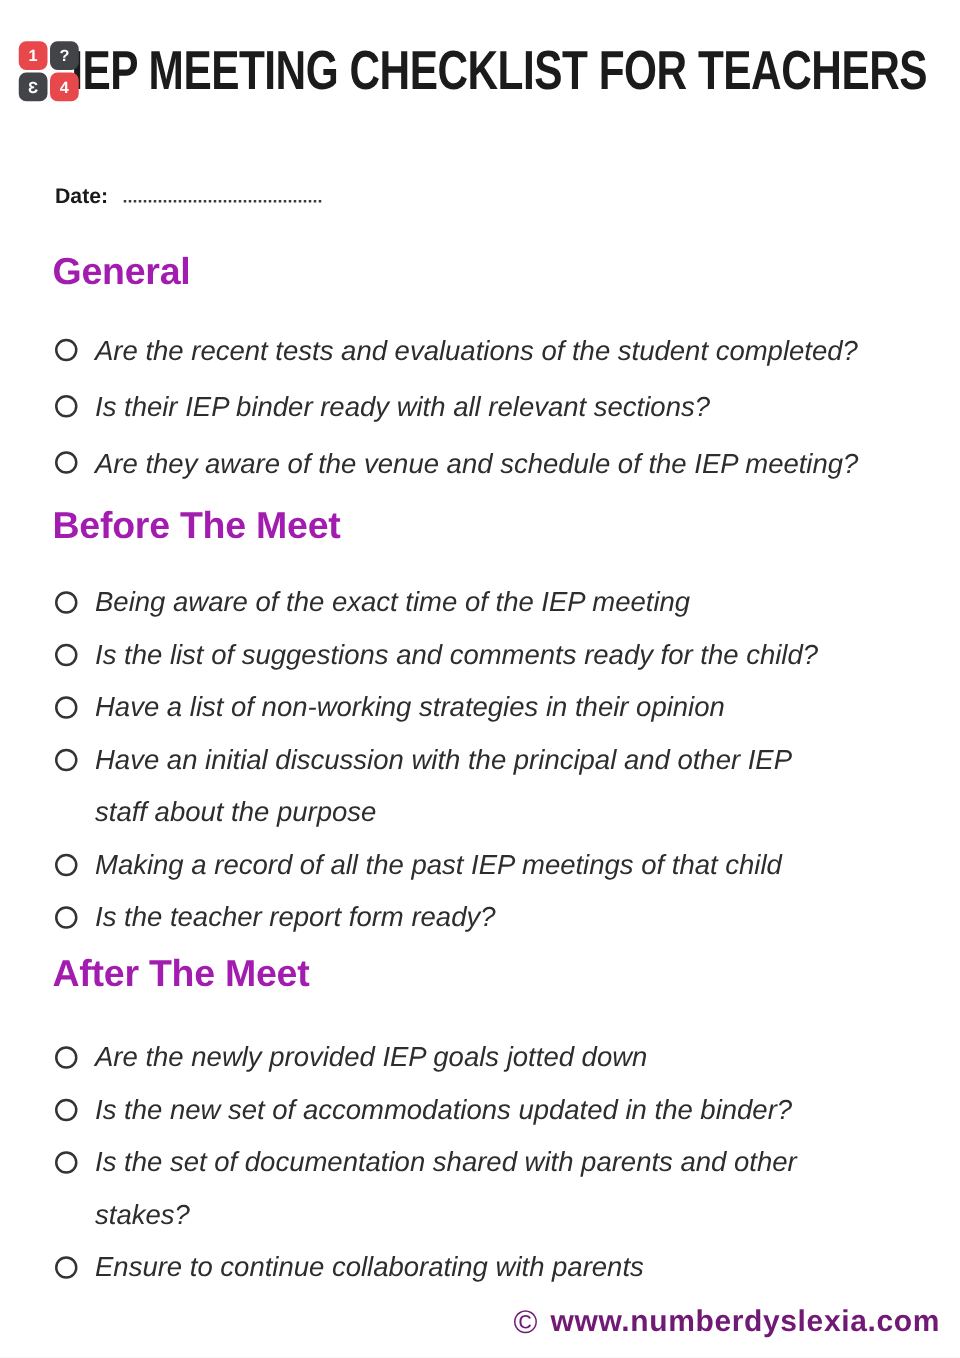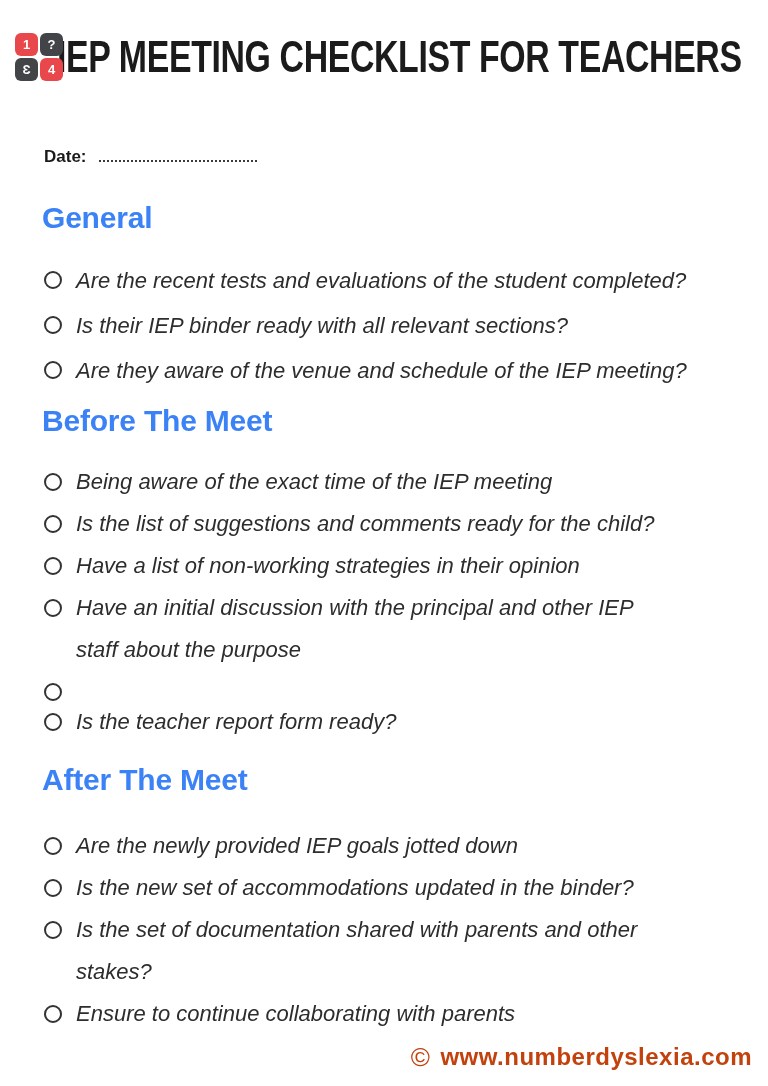--- a/index.html
+++ b/index.html
@@ -83,21 +83,21 @@
     left: 42px;
     width: 706px;
   }
   #sec-general { top: 200px; }
   #sec-before  { top: 403px; }
   #sec-after   { top: 762px; }
   .section h2 {
     font-size: 30px;
     line-height: 36px;
     font-weight: bold;
-    color: #3b82f6;
+    color: #a21caf;
     letter-spacing: -0.2px;
   }
   #sec-general h2 { margin-bottom: 22px; }
   #sec-before  h2 { margin-bottom: 22px; }
   #sec-after   h2 { margin-bottom: 27px; }
 
   .check-list { list-style: none; font-style: italic; }
   .check-item { display: flex; align-items: flex-start; }
   .check-circle {
     flex: none;
@@ -117,21 +117,21 @@
   #sec-general .check-text { line-height: 45px; }
   #sec-general .check-circle { margin-top: 13px; }
 
   
   .footer {
     position: absolute;
     top: 1042px;
     left: 0;
     right: 16px;
     text-align: right;
-    color: #c2410c;
+    color: #701a75;
     font-size: 24px;
     font-weight: 700;
     letter-spacing: 0.5px;
   }
   .copy-symbol {
     font-weight: 400;
     font-size: 26px;
     margin-right: 10px;
     vertical-align: -1px;
   }
@@ -188,20 +188,21 @@
         <span class="check-circle"></span>
         <span class="check-text">Have a list of non-working strategies in their opinion</span>
       </li>
       <li class="check-item">
         <span class="check-circle"></span>
         <span class="check-text">Have an initial discussion with the principal and other IEP
 staff about the purpose</span>
       </li>
       <li class="check-item">
         <span class="check-circle"></span>
+        <span class="check-text">Making a record of all the past IEP meetings of that child</span>
       </li>
       <li class="check-item">
         <span class="check-circle"></span>
         <span class="check-text">Is the teacher report form ready?</span>
       </li>
     </ul>
   </div>
 
   <div class="section" id="sec-after">
     <h2>After The Meet</h2>

